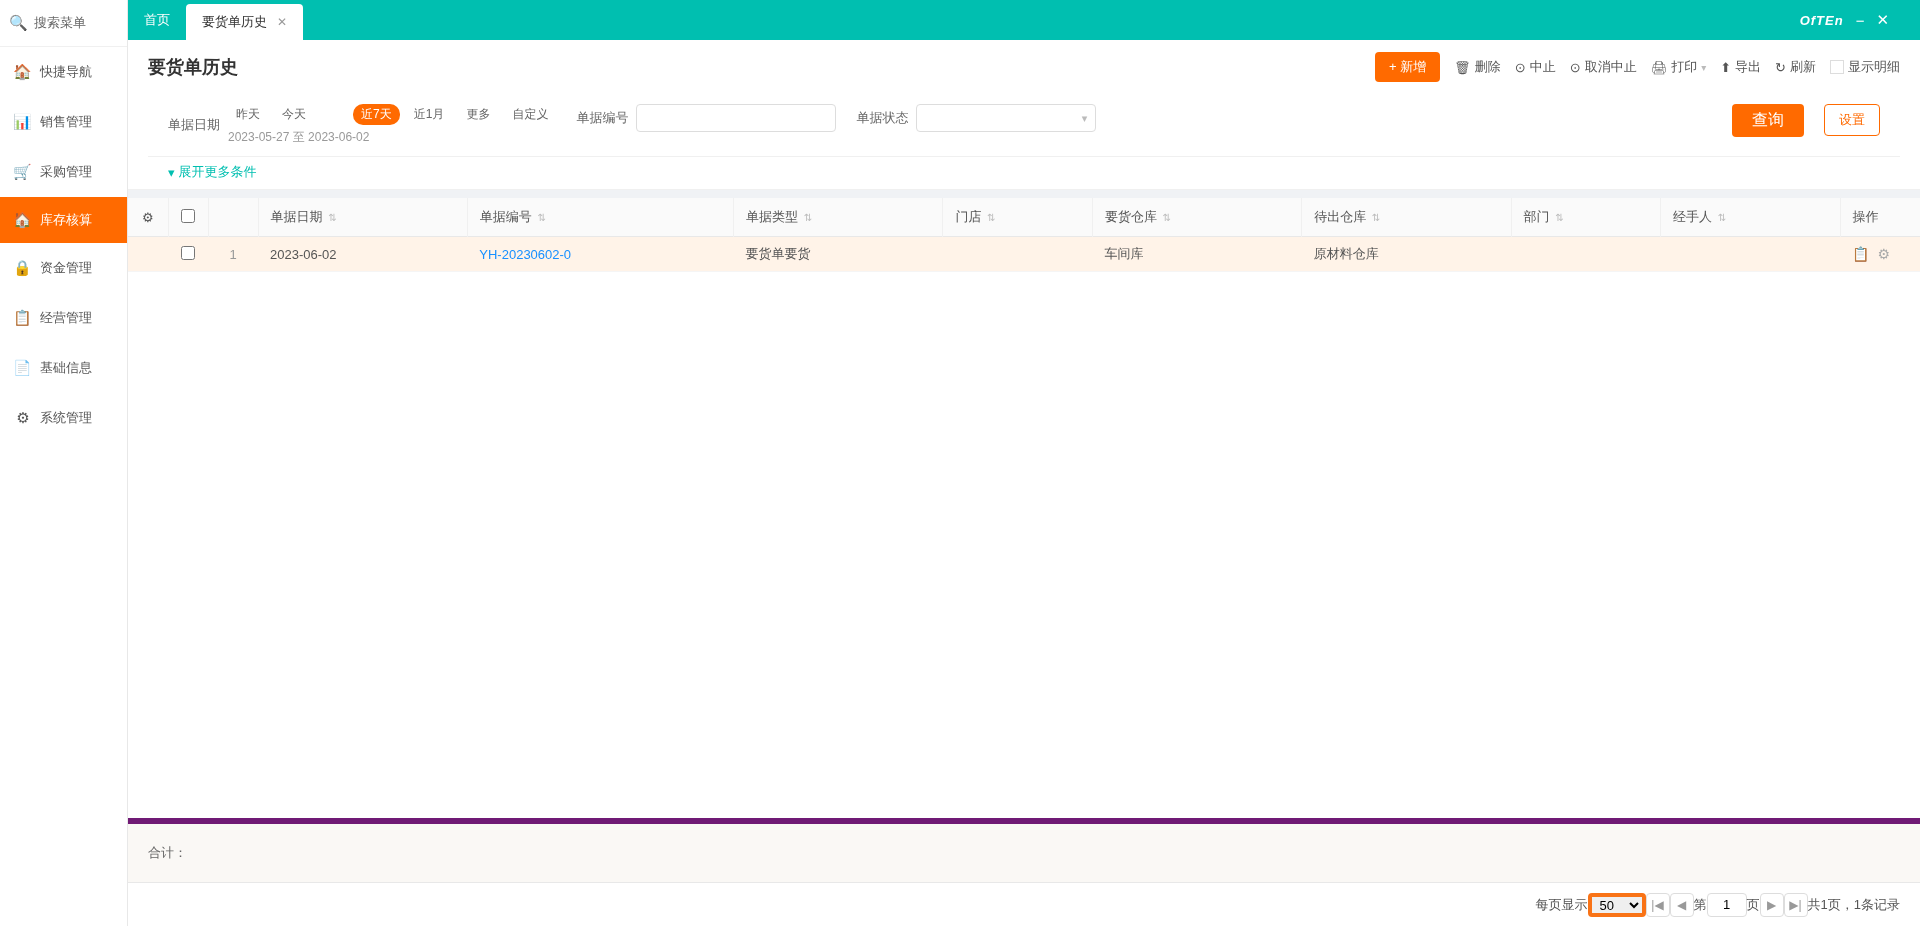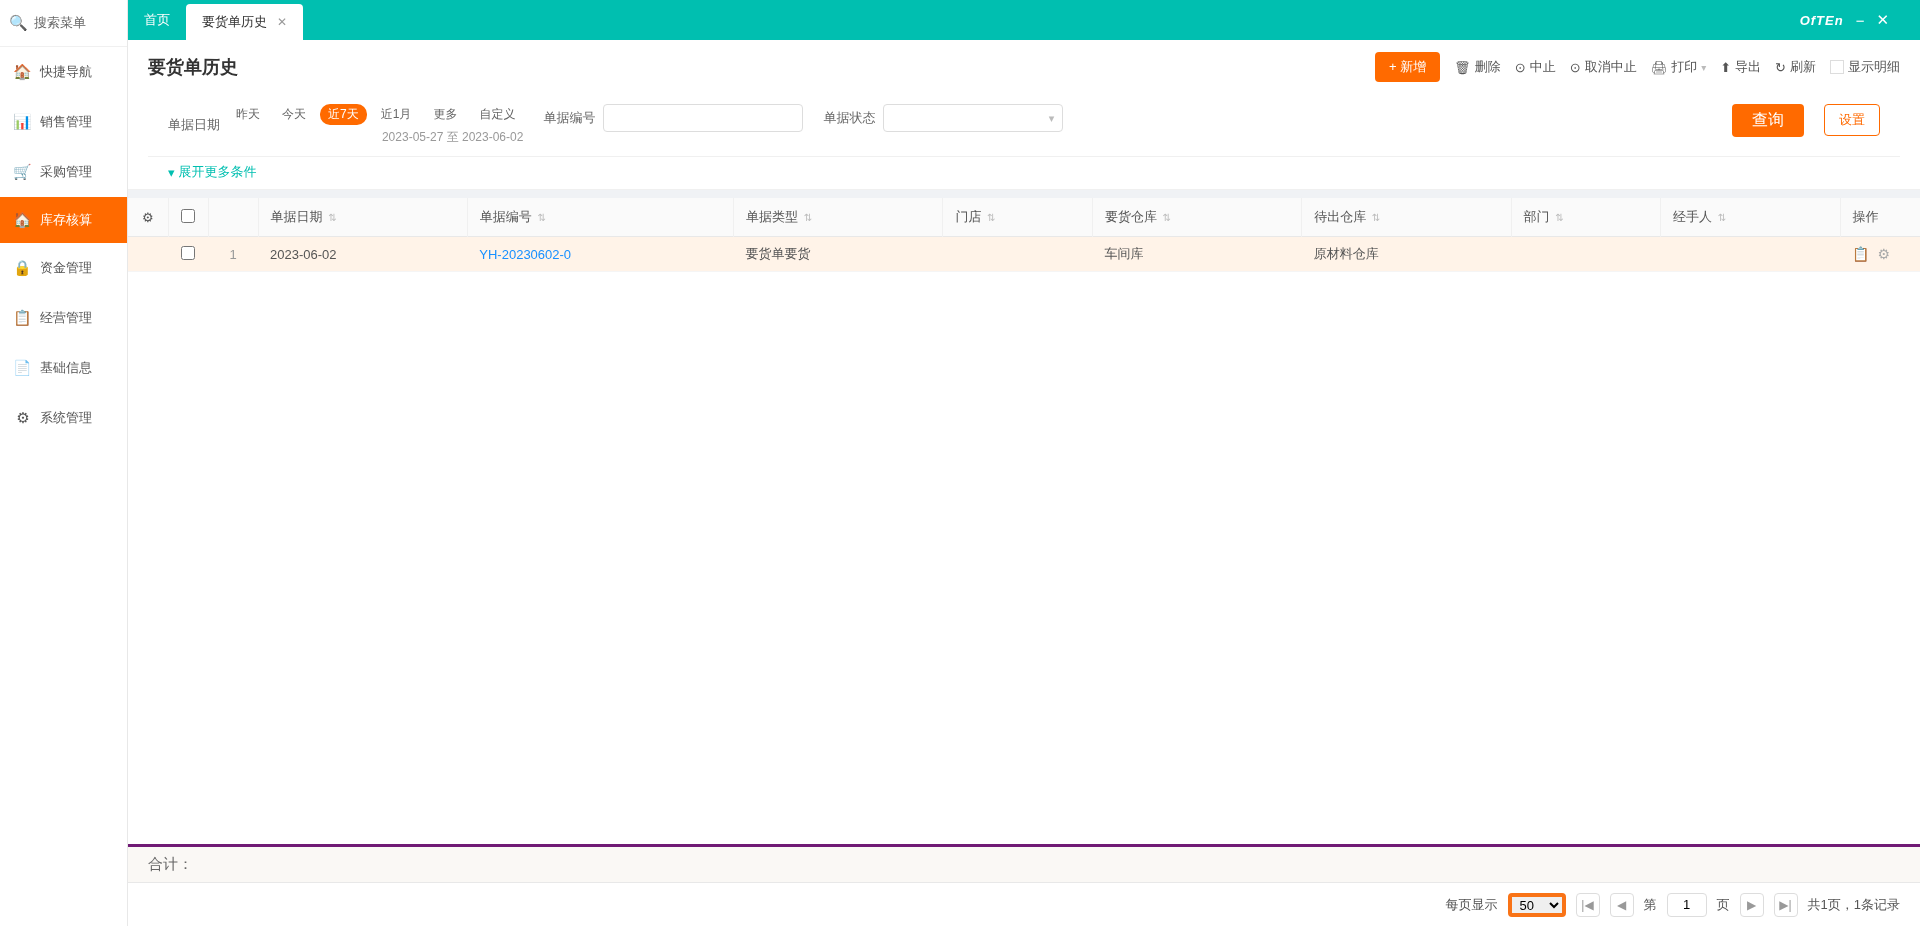--- a/index.html
+++ b/index.html
@@ -146,21 +146,21 @@
     }
     .filter-label { color: #666; font-size: 13px; white-space: nowrap; }
     .filter-date-options { display: flex; align-items: center; gap: 6px; }
     .date-option {
       padding: 2px 8px;
       border-radius: 10px;
       cursor: pointer;
       font-size: 12px;
       color: #666;
     }
-    .date-option.active { background: #ff6a00; color: #fff; }
+    .date-option.active { background: #ff6a00; color: #fff; margin-left: 33px; }
     .date-range { font-size: 12px; color: #999; margin-top: 2px; }
     .filter-input {
       border: 1px solid #ddd;
       border-radius: 4px;
       padding: 4px 10px;
       font-size: 13px;
       width: 200px;
       outline: none;
       height: 28px;
     }
@@ -224,37 +224,36 @@
     }
     .col-settings { width: 40px; text-align: center; }
     .col-checkbox { width: 40px; text-align: center; }
     .col-num { width: 50px; text-align: center; color: #999; }
     .link-text { color: #1890ff; cursor: pointer; text-decoration: none; }
     .sort-icon { color: #bbb; font-size: 10px; margin-left: 2px; }
 
     
     .table-footer {
       background: #faf8f5;
-      padding: 8px 20px;
-      font-size: 15px;
+      padding: 20px 20px;
+      font-size: 13px;
       color: #666;
-      border-top: 3px solid #701a75;
+      border-top: 6px solid #701a75;
       flex-shrink: 0;
     }
 
     
     .pagination {
       height: 44px;
       background: #fff;
       border-top: 1px solid #e8e8e8;
       display: flex;
       align-items: center;
       justify-content: flex-end;
       padding: 0 20px;
-      gap: 10px;
       flex-shrink: 0;
       font-size: 13px;
       color: #555;
     }
     .pagination-btn {
       width: 24px;
       height: 24px;
       border: 1px solid #ddd;
       border-radius: 4px;
       display: flex;
@@ -300,21 +299,21 @@
       color: #555;
       cursor: pointer;
     }
     .toggle-box {
       width: 14px;
       height: 14px;
       border: 1px solid #ddd;
       display: inline-block;
     }
 
-    .filter-date-col { display: flex; flex-direction: column; gap: 2px; align-items: flex-end; }
+    .filter-date-col { display: flex; flex-direction: column; gap: 2px; }
   </style>
 </head>
 <body>
 
 <div class="sidebar">
   <div class="sidebar-search">
     <span class="sidebar-icon">🔍</span>
     <span>搜索菜单</span>
   </div>
   <div class="sidebar-item">

